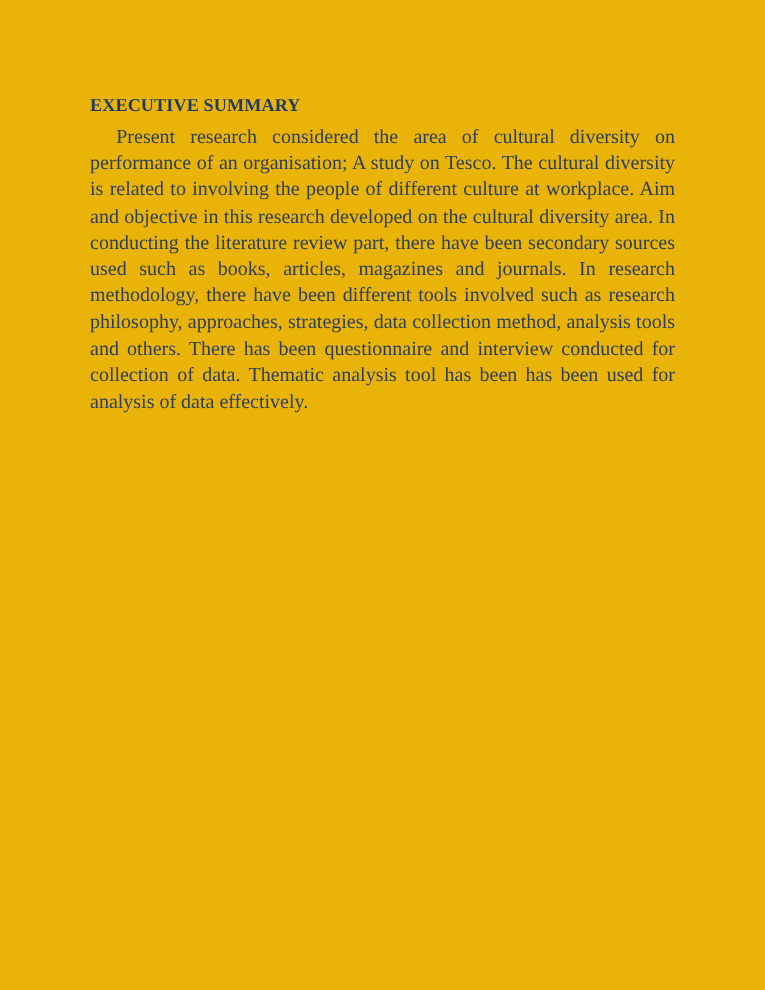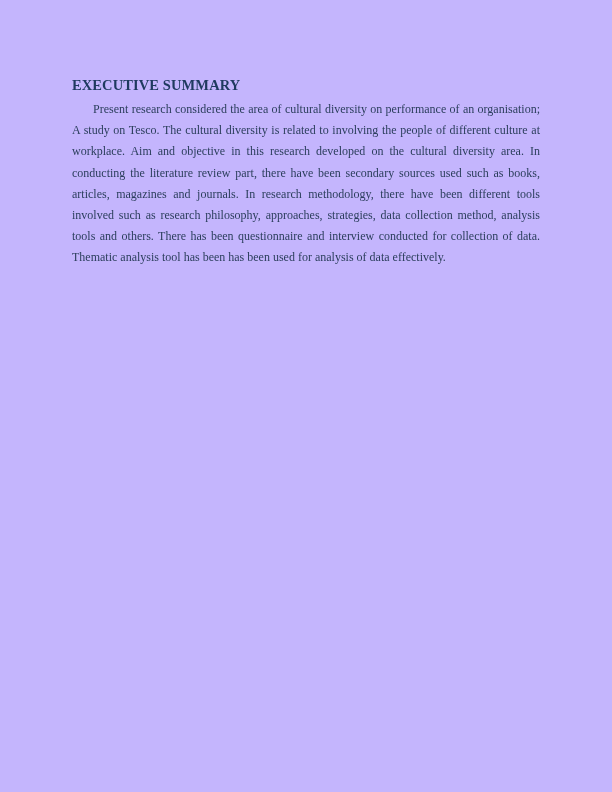--- a/index.html
+++ b/index.html
@@ -12,42 +12,42 @@
       height: 792px;
       position: relative;
       overflow: hidden;
     }
     .page {
       position: absolute;
       left: 0;
       top: 0;
       width: 612px;
       height: 792px;
-      background: #c4b5fd;
+      background: #eab308;
     }
     .heading {
       position: absolute;
       left: 72px;
       top: 77px;
       margin: 0;
       font-family: "Liberation Serif", serif;
       font-weight: bold;
       font-size: 14.5px;
       line-height: 17px;
       color: #1f3a5f;
       letter-spacing: 0.1px;
     }
     .body-text {
       position: absolute;
       left: 72px;
       top: 99px;
       width: 468px;
       margin: 0;
       font-family: "Liberation Serif", serif;
-      font-size: 12px;
+      font-size: 16px;
       line-height: 21.2px;
       color: #2b3e5c;
       text-align: justify;
       text-indent: 21px;
     }
   </style>
 </head>
 <body>
 
 <div class="page">

